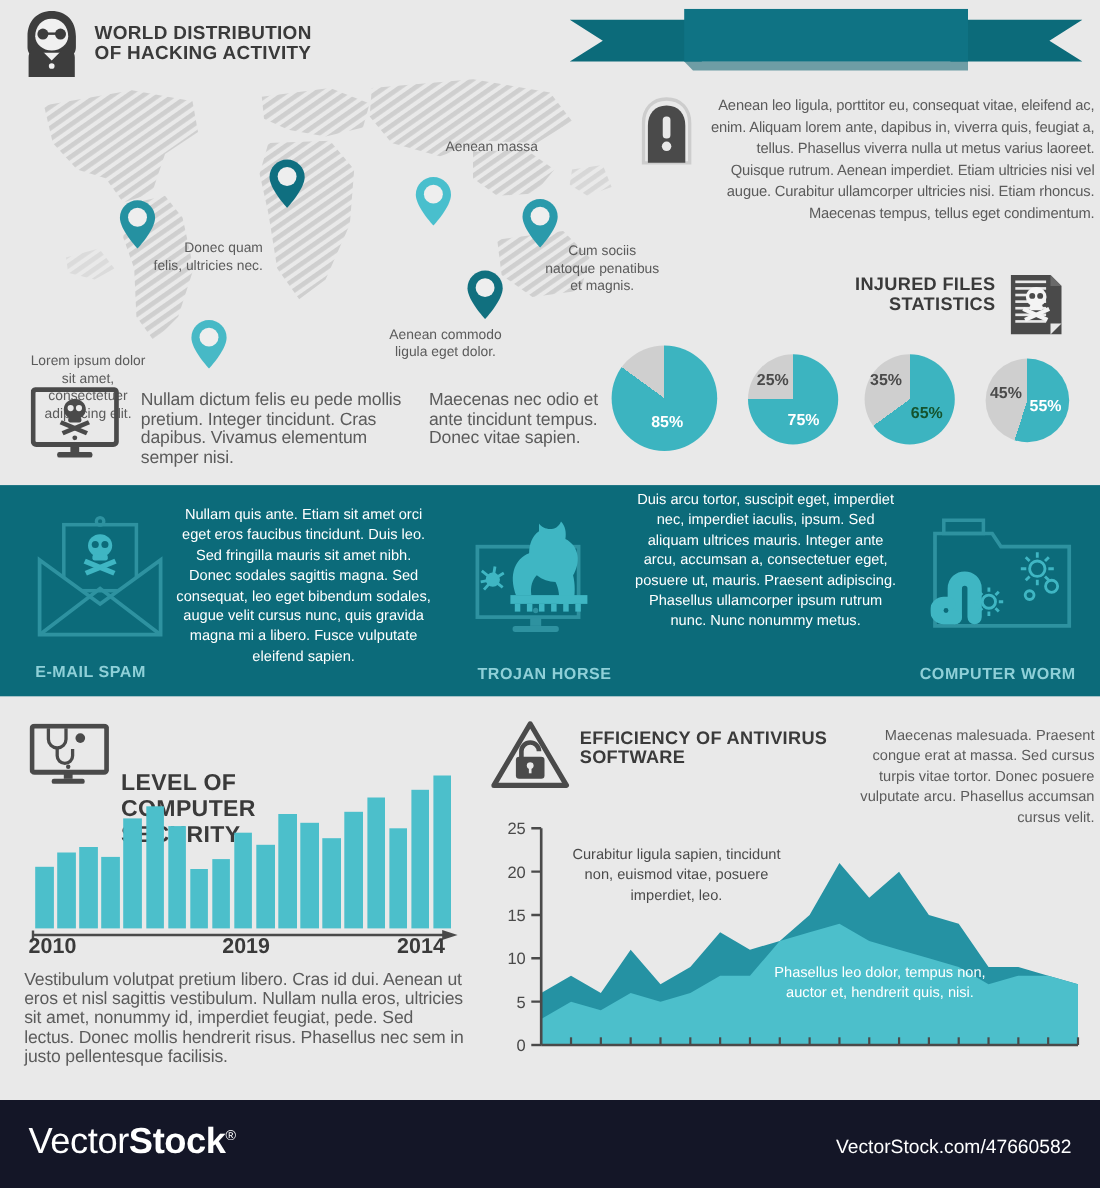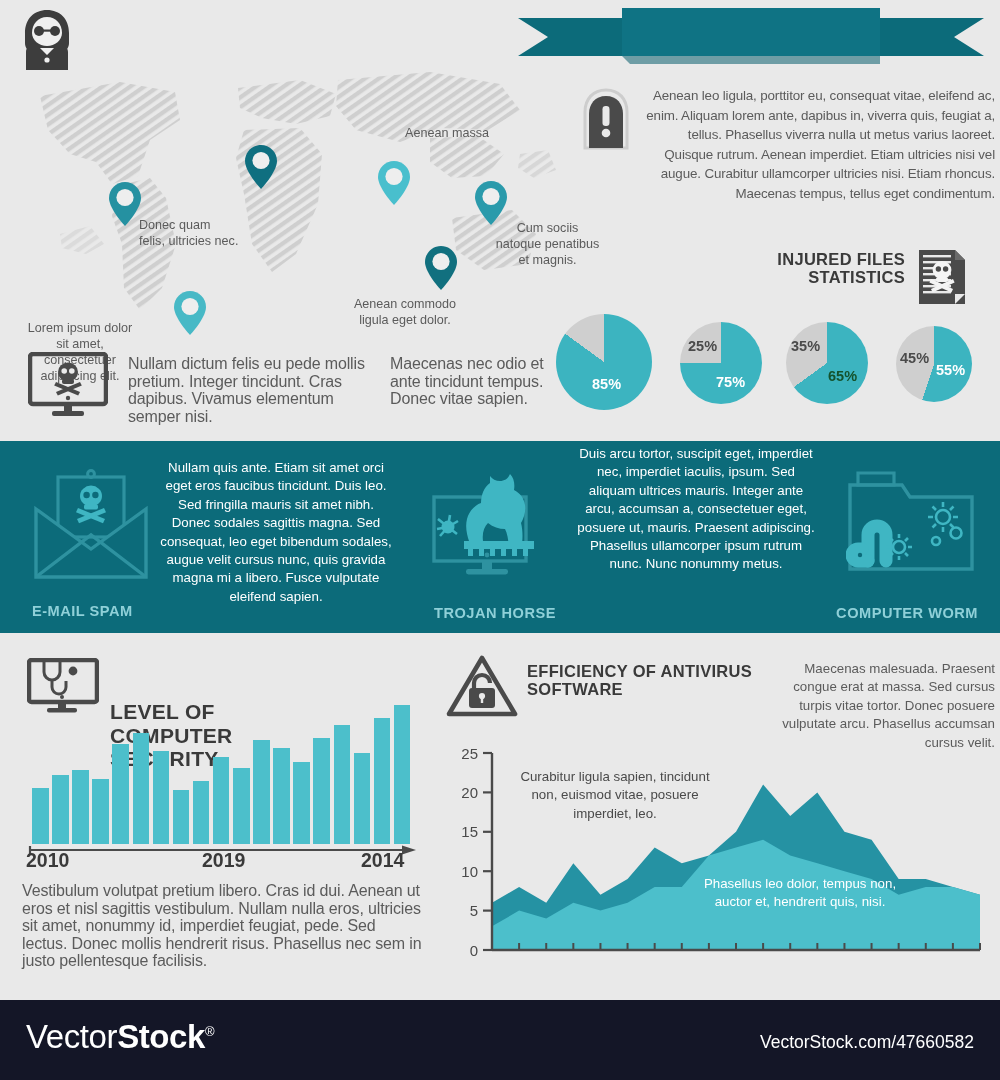--- a/index.html
+++ b/index.html
@@ -94,20 +94,24 @@
     <path d="M31 2C18 2 9 11 9 25v10c0 4 2 7 5 8v17h34V43c3-1 5-4 5-8V25C53 11 44 2 31 2z" fill="#3d3d3d"></path>
     <path d="M31 9c-9 0-15 7-15 16 0 7 7 13 15 13s15-6 15-13c0-9-6-16-15-16z" fill="#f0f0f0"></path>
     <circle cx="23" cy="23" r="5" fill="#3d3d3d"></circle>
       <circle cx="39" cy="23" r="5" fill="#3d3d3d"></circle>
     <rect x="27" y="21.5" width="8" height="2.2" fill="#3d3d3d"></rect>
     <path d="M14 40h34v20H14z" fill="#f0f0f0"></path>
     <path d="M10 44c0-5 4-8 9-9l12 12 12-12c5 1 9 4 9 9v18H10z" fill="#3d3d3d"></path>
     <circle cx="31" cy="52" r="2.6" fill="#f0f0f0"></circle>
   </svg>
 
+  <div id="world-title" class="hdg">
+    <div>WORLD DISTRIBUTION</div>
+    <div>OF HACKING ACTIVITY</div>
+  </div>
 
   <svg id="ribbon" viewBox="0 0 466 58" preserveAspectRatio="none">
     <polygon points="0,10 120,10 120,48 0,48 30,29" fill="#0c6b7a"></polygon>
     <polygon points="346,10 466,10 436,29 466,48 346,48" fill="#0c6b7a"></polygon>
     <rect x="104" y="0" width="258" height="48" fill="#0f7384"></rect>
     <polygon points="104,48 362,48 362,56 112,56" fill="#0a5f6d" opacity="0.55"></polygon>
   </svg>
 
   <div id="map-wrap">
     <svg width="560" height="260" viewBox="0 0 560 260">
@@ -153,21 +157,21 @@
           <circle cx="17" cy="16.5" r="8.6" fill="#eeeeee"></circle>
         </svg>
         <svg class="pin" viewBox="0 0 34 46" style="left: 424px; top: 187px;">
           <path d="M17 1C8.2 1 1 8.2 1 17c0 11 16 28 16 28s16-17 16-28C33 8.2 25.8 1 17 1z" fill="#11707f"></path>
           <circle cx="17" cy="16.5" r="8.6" fill="#eeeeee"></circle>
         </svg>
       </div>
     
     <div id="map-labels">
         <div class="map-label" style="left: 405px; top: 67px; width: 110px; text-align: left;">Aenean massa</div>
-        <div class="map-label" style="left: 139px; top: 159px; width: 100px; text-align: left;">Donec quam felis, ultricies nec.</div>
+        <div class="map-label" style="left: 139px; top: 159px; width: 100px; text-align: right;">Donec quam felis, ultricies nec.</div>
         <div class="map-label" style="left: 495px; top: 162px; width: 105px; text-align: center;">Cum sociis natoque penatibus et magnis.</div>
         <div class="map-label" style="left: 350px; top: 238px; width: 110px; text-align: center;">Aenean commodo ligula eget dolor.</div>
         <div class="map-label" style="left: 20px; top: 262px; width: 120px; text-align: center;">Lorem ipsum dolor sit amet, consectetuer adipiscing elit.</div>
       </div>
   </div>
 
   <svg id="grave-icon" viewBox="0 0 54 62">
     <path d="M27 2C14 2 6 11 6 24v36h42V24C48 11 40 2 27 2z" fill="none" stroke="#cdcdcd" stroke-width="3"></path>
     <path d="M27 8C16 8 10 16 10 26v34h34V26C44 16 38 8 27 8z" fill="#4a4a4a"></path>
     <rect x="23.5" y="18" width="7" height="20" rx="3.2" fill="#e9e9e9"></rect>

